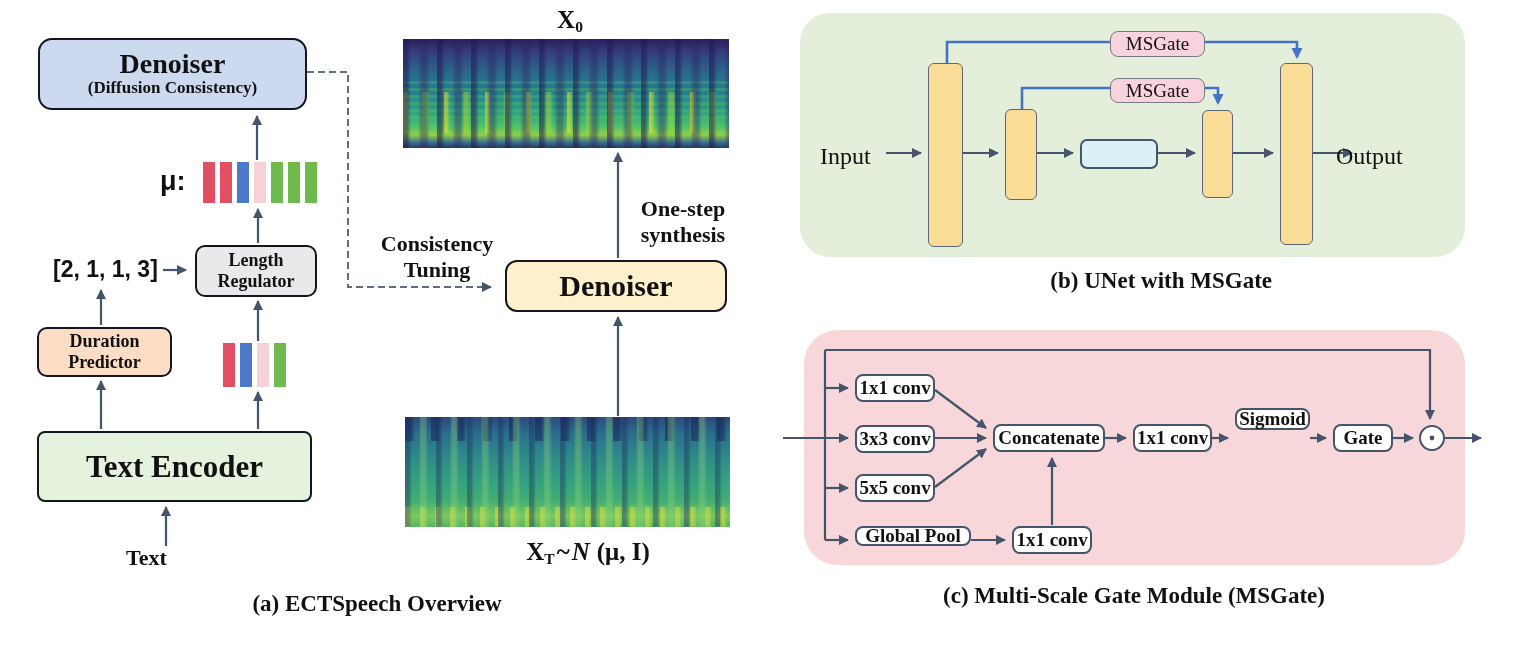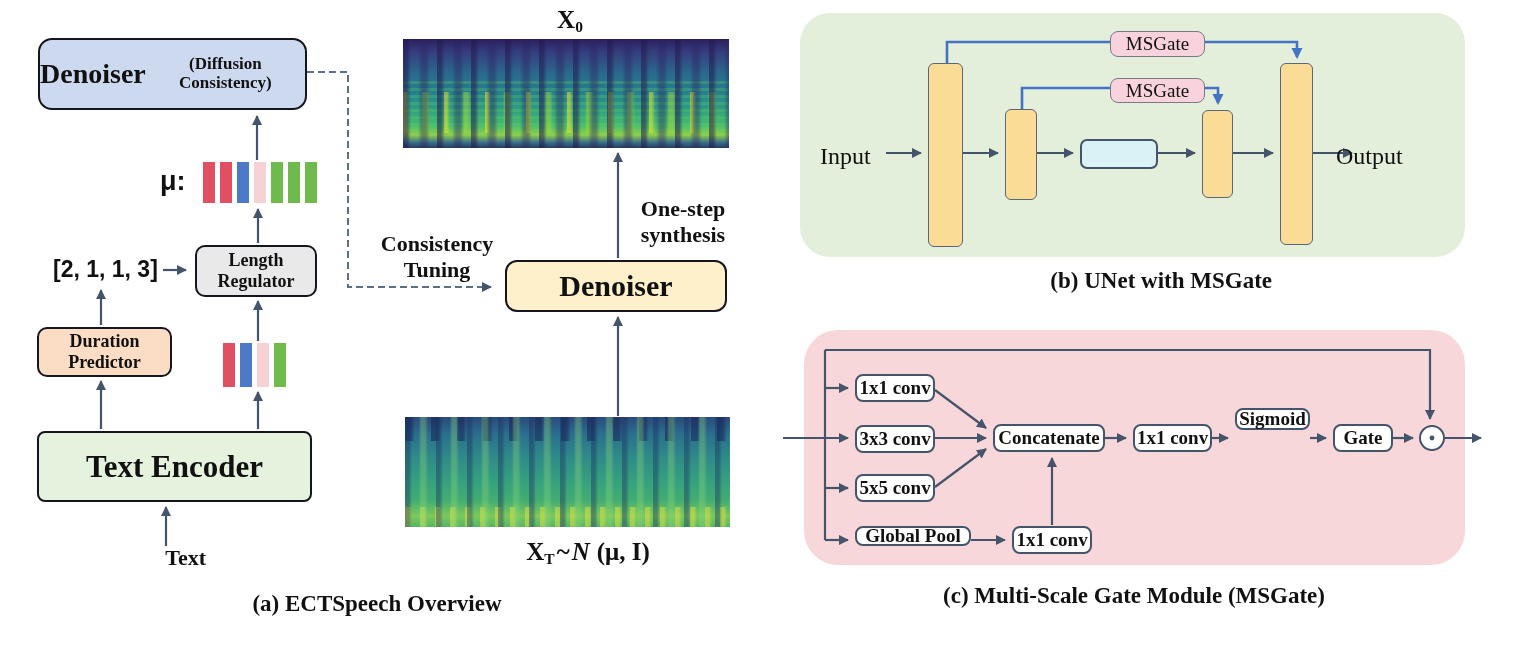--- a/index.html
+++ b/index.html
@@ -16,21 +16,21 @@
   
   svg.overlay{position:absolute;left:0;top:0;z-index:5;pointer-events:none;}
   .cona{stroke:var(--slate-arrow,#44546a);stroke-width:2.2;fill:none;}
   .conb{stroke:var(--blue-line,#4472c4);stroke-width:2.6;fill:none;}
   .cond{stroke:var(--dash-line,#5d6e87);stroke-width:2;stroke-dasharray:7 4;fill:none;}
   .mslate{fill:var(--slate-arrow,#44546a);}
   .mblue{fill:var(--blue-line,#4472c4);}
   .opnode{fill:#ffffff;stroke:var(--slate-arrow,#44546a);stroke-width:2;}
   .opdot{fill:var(--slate-arrow,#44546a);}
   
-  .box{position:absolute;z-index:10;display:flex;flex-direction:row;align-items:center;justify-content:center;
+  .box{position:absolute;z-index:10;display:flex;flex-direction:column;align-items:center;justify-content:center;
        text-align:center;box-sizing:border-box;font-weight:bold;white-space:pre-line;}
   .bordered{border:2px solid #15151f;}
   .b-denoiser-pre{left:38px;top:38px;width:269px;height:72px;background:var(--box-blue,#ccd9ef);border-radius:14px;}
   .b-denoiser-pre .t1{font-size:28px;line-height:1.02;}
   .b-denoiser-pre .t2{font-size:17px;line-height:1.1;}
   .b-length{left:195px;top:245px;width:122px;height:52px;background:var(--box-gray,#e9e9e9);border-radius:10px;font-size:18px;line-height:1.15;}
   .b-duration{left:37px;top:327px;width:135px;height:50px;background:var(--box-peach,#fbdcc4);border-radius:10px;font-size:18px;line-height:1.15;}
   .b-encoder{left:37px;top:431px;width:275px;height:71px;background:var(--box-green,#e5f2de);border-radius:8px;font-size:31px;}
   .b-denoiser-ct{left:505px;top:260px;width:222px;height:52px;background:var(--box-cream,#fdf0cb);border-radius:12px;font-size:30px;}
   
@@ -172,21 +172,21 @@
 Predictor</div>
 <div class="box bordered b-encoder">Text Encoder</div>
 
 <div class="bars enc-bars">
     <div class="bar" style="background: rgb(225, 79, 98);"></div>
     <div class="bar" style="background: rgb(77, 121, 201);"></div>
     <div class="bar" style="background: rgb(246, 210, 214);"></div>
     <div class="bar" style="background: rgb(111, 186, 76);"></div>
   </div>
 
-<div class="lbl serif-b" style="left:126px;top:545px;width:80px;font-size:22px;text-align:right;">Text</div>
+<div class="lbl serif-b" style="left:126px;top:545px;width:80px;font-size:22px;text-align:left;">Text</div>
 
 <div class="lbl serif-b" style="left:538px;top:6px;width:64px;font-size:25px;text-align:center;"><span>X</span><sub class="s">0</sub></div>
 
 <div class="spec spec-top"></div>
 
 <div class="lbl serif-b" style="left:372px;top:231px;width:130px;font-size:22px;text-align:center;line-height:1.2;">Consistency
 Tuning</div>
 <div class="lbl serif-b" style="left:628px;top:196px;width:110px;font-size:22px;text-align:center;line-height:1.2;">One-step
 synthesis</div>
 

